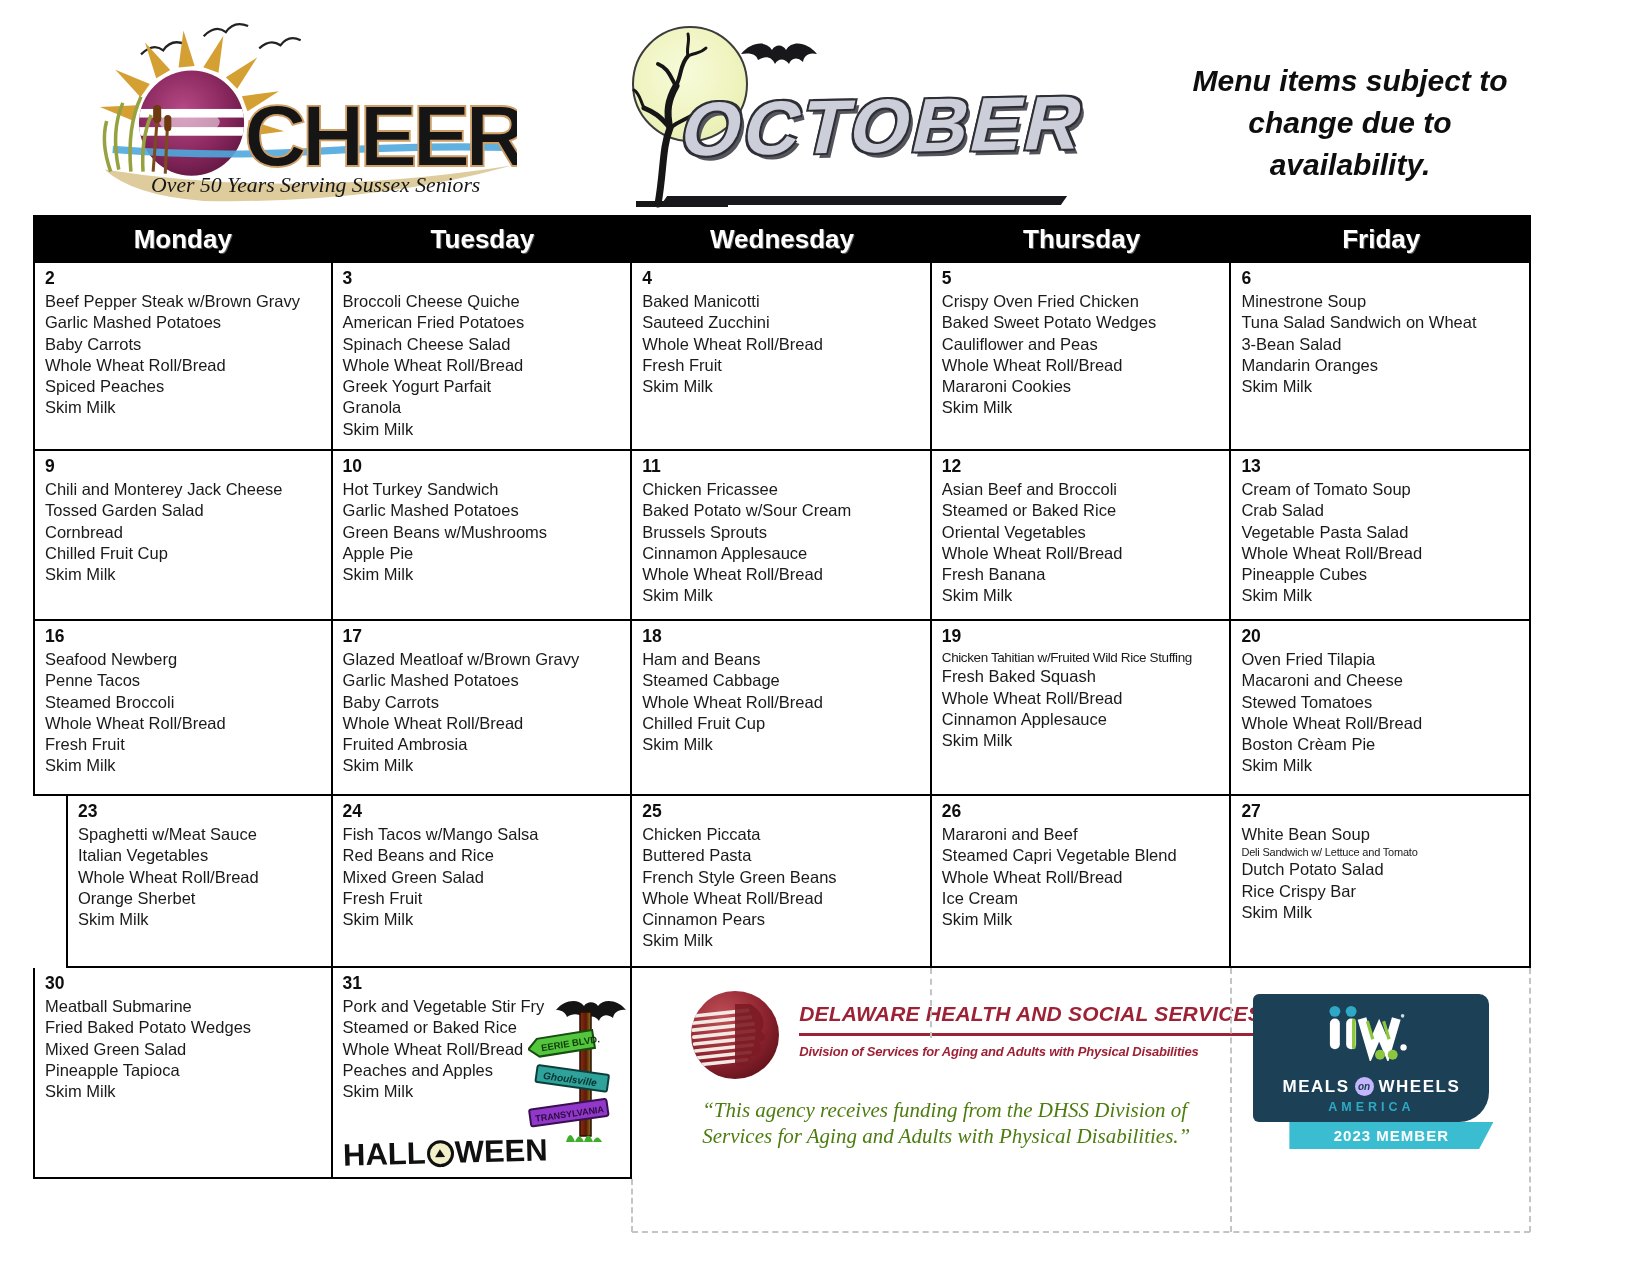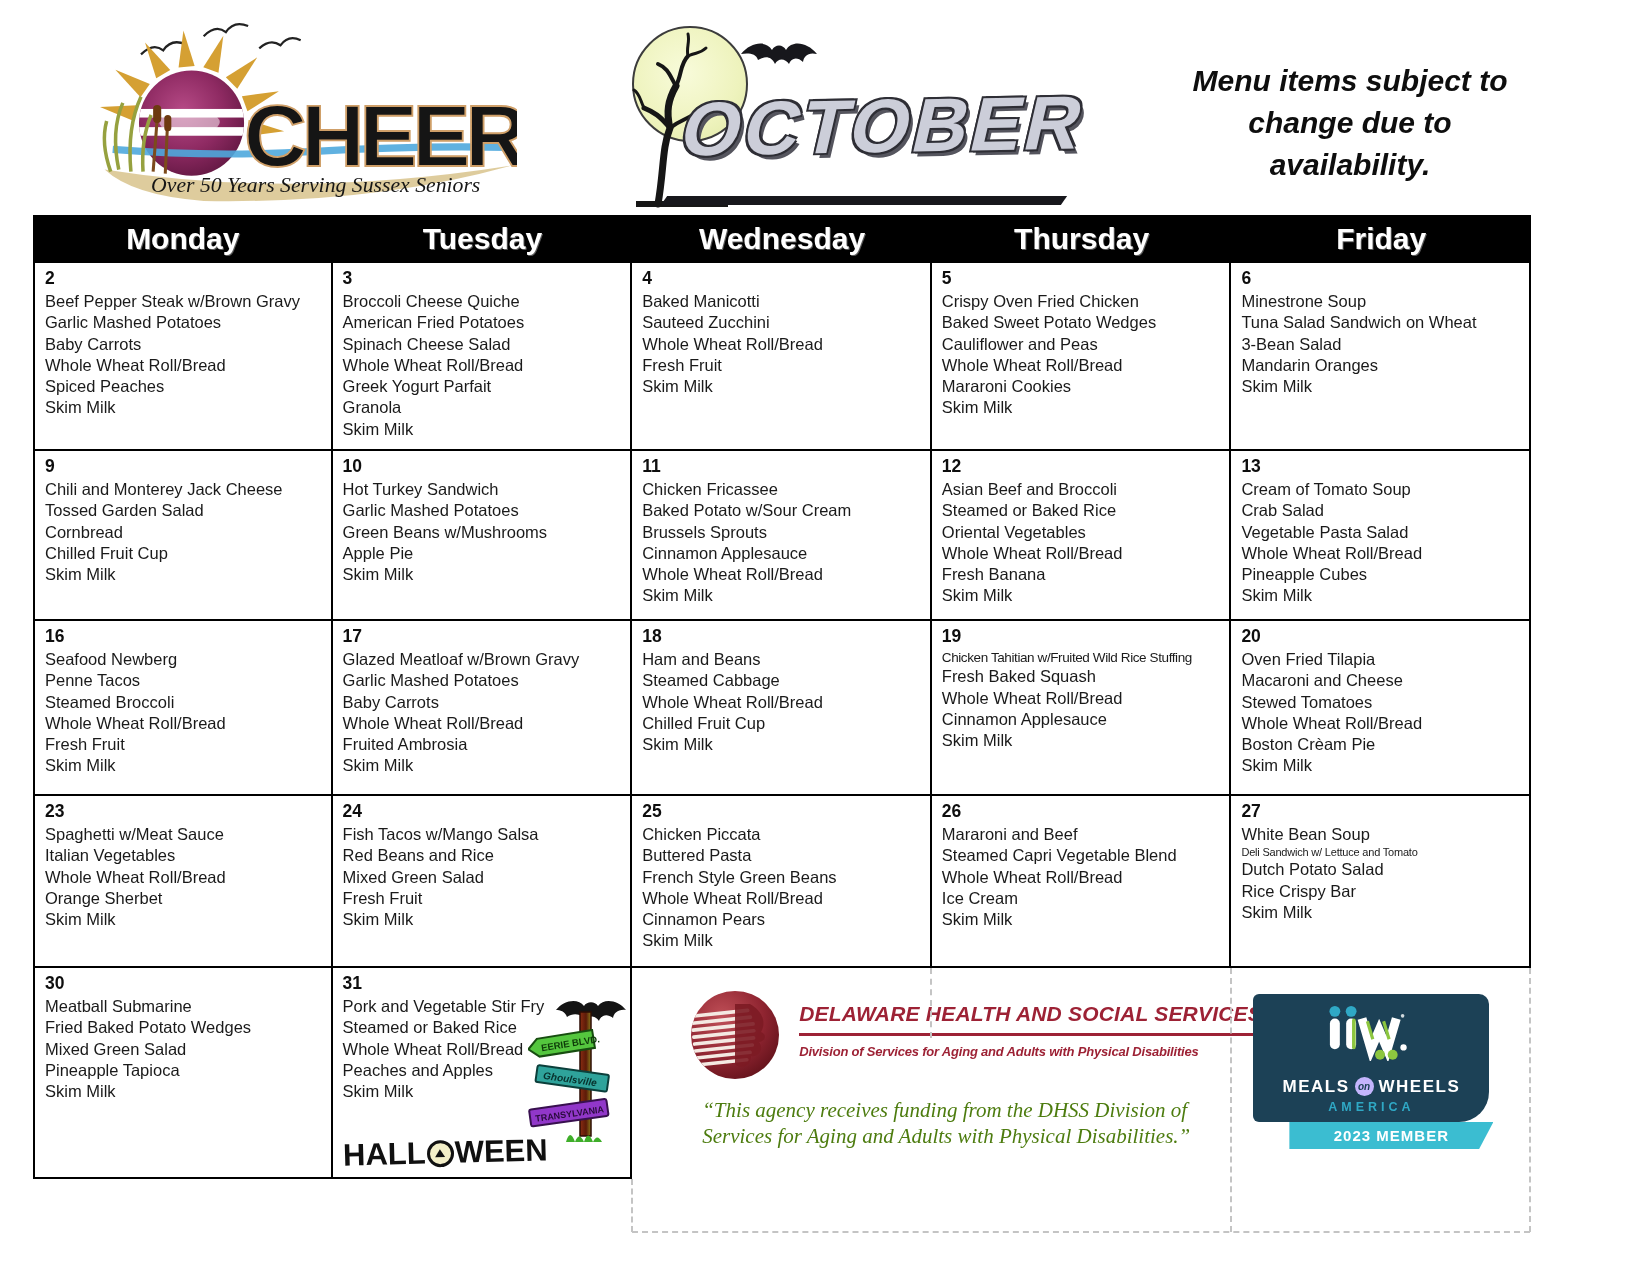--- a/index.html
+++ b/index.html
@@ -24,21 +24,21 @@
   .october-ground { position:absolute; left:58px; top:176px; width:400px; height:9px;
                     background:#17171c; transform:skewX(-35deg); }
 
   .notice { position:absolute; left:1170px; top:60px; width:360px; font-size:30px; font-weight:bold;
             font-style:italic; text-align:center; line-height:1.4; color:#0e0e0e; }
 
   
   .calendar { position:absolute; left:33px; top:215px; width:1498px; }
   .cal-header { display:grid; grid-template-columns:repeat(5,1fr); background:#000; height:48px;
                 align-items:center; }
-  .day-name { color:#fff; font-weight:bold; font-size:30px; text-align:center;
+  .day-name { color:#fff; font-weight:bold; font-size:26px; text-align:center;
               text-shadow:1px 1px 0 #5a5a5a; }
   .cal-body { display:grid; grid-template-columns:repeat(5,1fr);
               grid-template-rows:188px 170px 175px 172px 211px; }
   .cal-cell { border-right:2px solid #000; border-bottom:2px solid #000; box-sizing:border-box;
               padding:5px 8px 4px 10px; position:relative; overflow:hidden; background:#fff; }
   .cal-cell.col1 { border-left:2px solid #000; }
   .day-num { font-weight:bold; font-size:17.5px; margin-bottom:2px; color:#0e0e0e; }
   .menu-item { font-size:16.5px; line-height:1.29; color:#1a1a1a; }
   .menu-item.sm { font-size:11px; letter-spacing:-0.2px; }
   .menu-item.xs { font-size:13.5px; letter-spacing:-0.4px; white-space:nowrap; }
@@ -364,21 +364,21 @@
         </div>
         <div class="cal-cell" style="grid-area: 3 / 5;">
           <div class="day-num">20</div>
           <div class="menu-item">Oven Fried Tilapia</div>
           <div class="menu-item">Macaroni and Cheese</div>
           <div class="menu-item">Stewed Tomatoes</div>
           <div class="menu-item">Whole Wheat Roll/Bread</div>
           <div class="menu-item">Boston Crèam Pie</div>
           <div class="menu-item">Skim Milk</div>
         </div>
-        <div class="cal-cell col1" style="grid-area: 4 / 1;">
+        <div class="cal-cell col1" style="grid-area: 4 / 1; margin-left: 33px;">
           <div class="day-num">23</div>
           <div class="menu-item">Spaghetti w/Meat Sauce</div>
           <div class="menu-item">Italian Vegetables</div>
           <div class="menu-item">Whole Wheat Roll/Bread</div>
           <div class="menu-item">Orange Sherbet</div>
           <div class="menu-item">Skim Milk</div>
         </div>
         <div class="cal-cell" style="grid-area: 4 / 2;">
           <div class="day-num">24</div>
           <div class="menu-item">Fish Tacos w/Mango Salsa</div>

